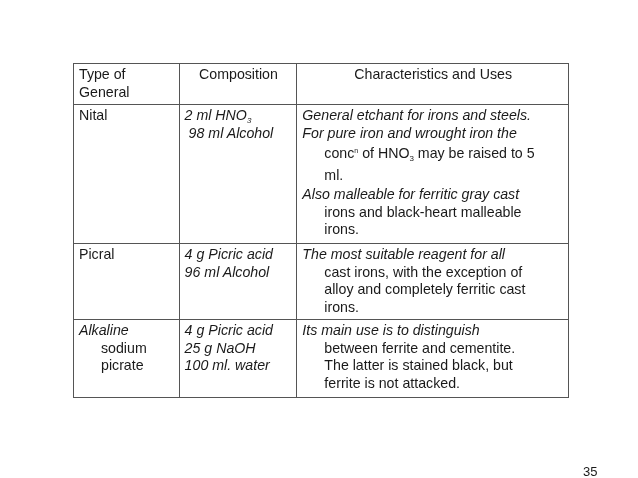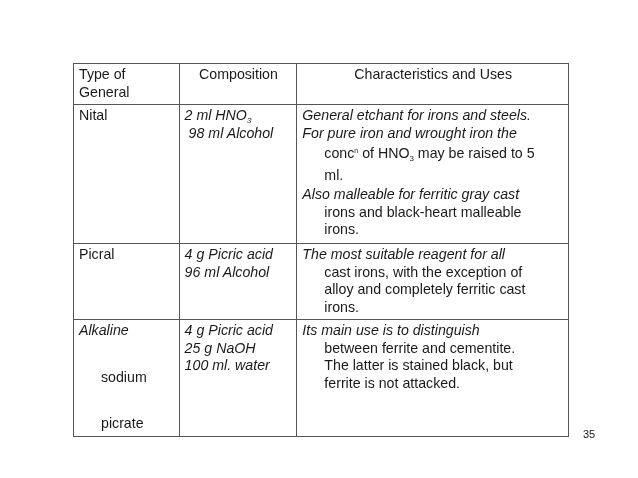--- a/index.html
+++ b/index.html
@@ -21,23 +21,23 @@
   .c3 { width: 264px; margin-top: 32px; }
   .line { display: block; font-style: italic; }
   .ind { display: block; padding-left: 22px; }
   .comp { white-space: nowrap; }
   sub { font-size: 8px; vertical-align: -3px; line-height: 0; }
   sup { font-size: 7px; vertical-align: 5px; line-height: 0; }
   .hdr-row { height: 40px; }
   .row-nital td { height: 133px; margin-left: 29px; }
   .row-picral td { height: 70px; }
   .row-alk td { height: 72px; }
-  .pagenum { position: absolute; left: 583px; top: 428px; font-size: 11px; }
+  .pagenum { position: absolute; left: 583px; top: 464px; font-size: 13px; }
   .centered-line { display: block; text-align: left; }
-  .indent-type { display: block; padding-left: 22px; margin-top: 29px; }
+  .indent-type { display: block; padding-left: 22px; }
 </style>
 </head>
 <body>
 
 <div class="slide">
   <table class="etch">
     <tbody>
         <tr class="hdr-row">
       <th class="c1">
         <span class="centered-line">Type of</span>

